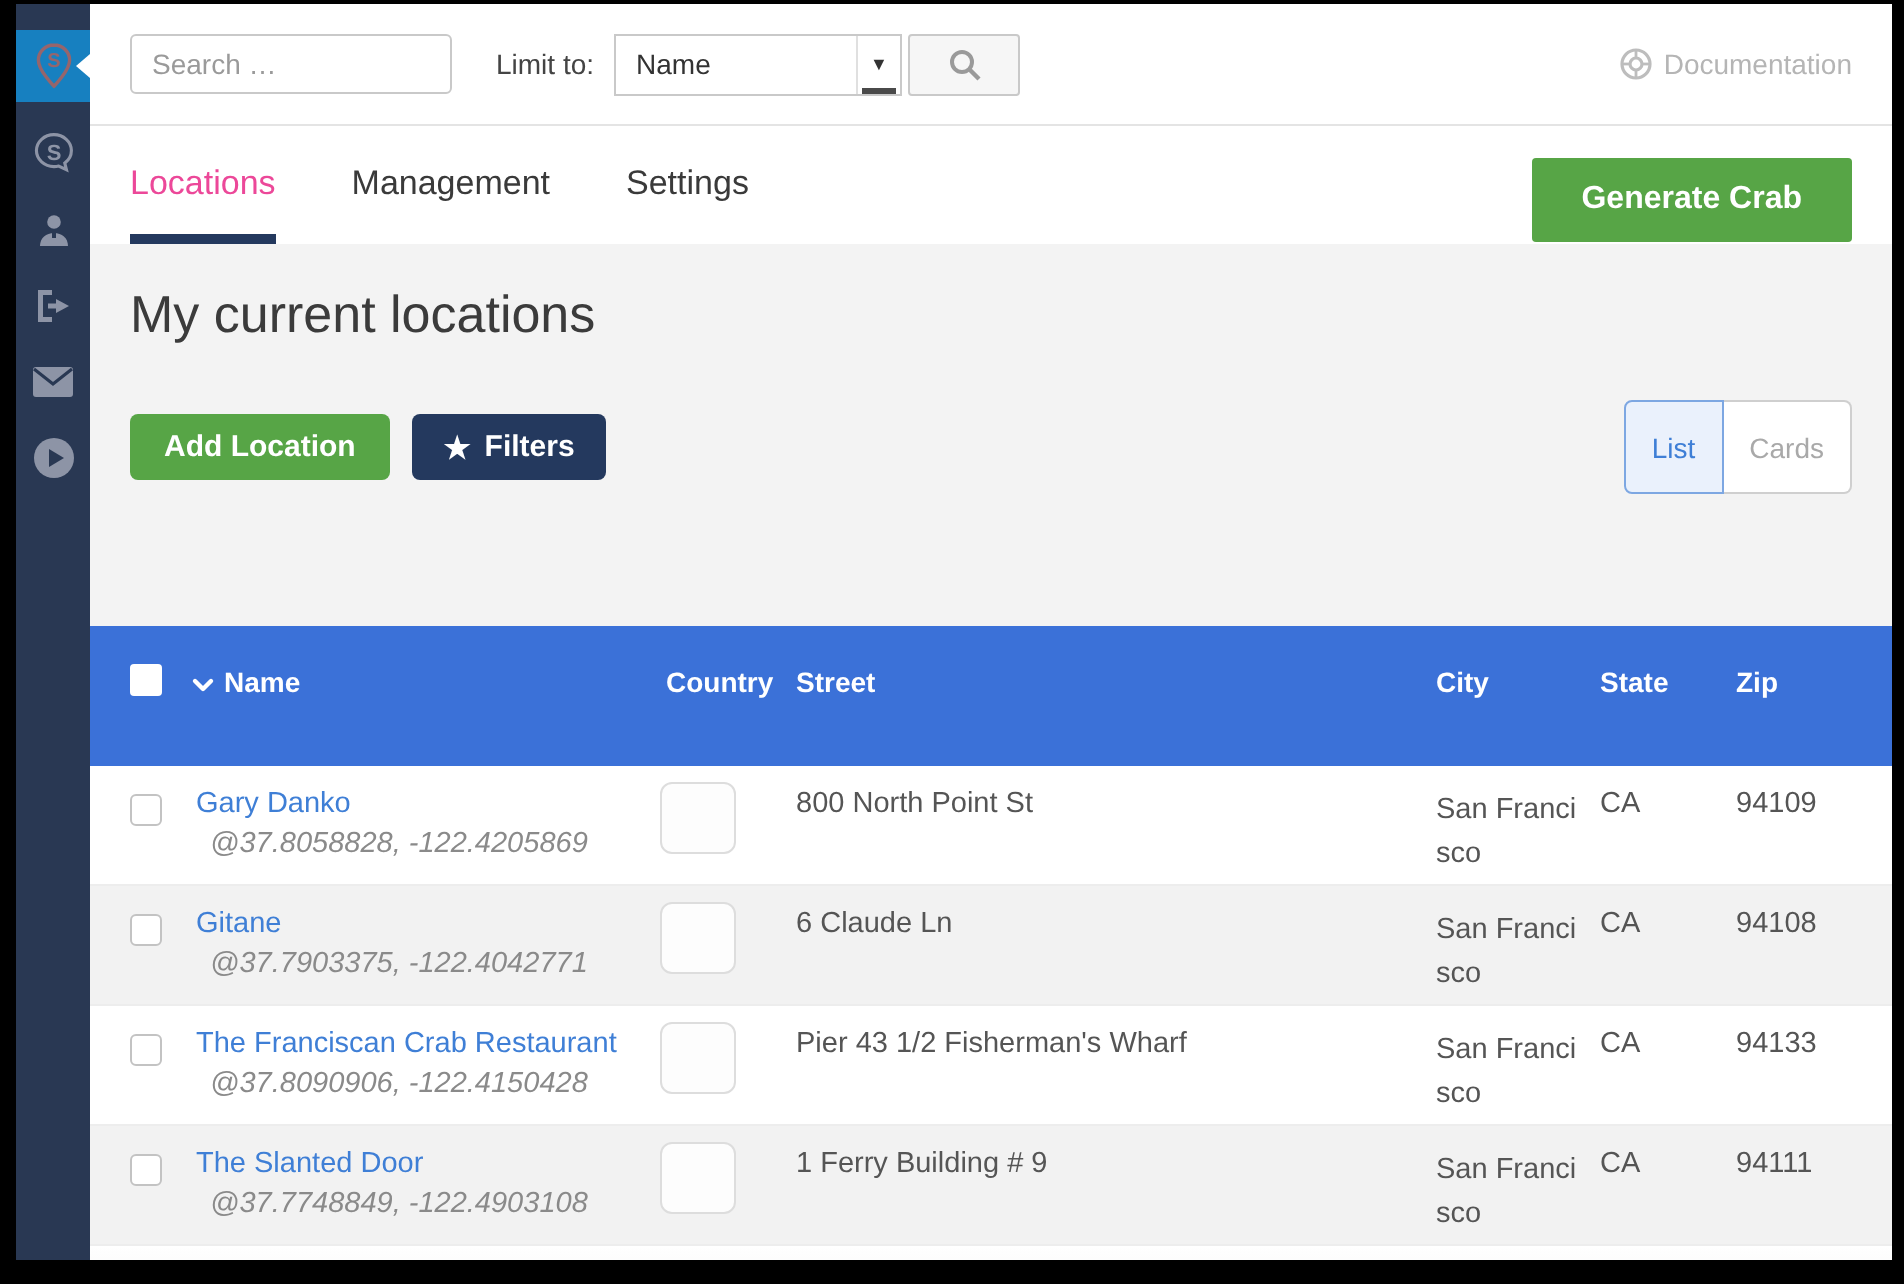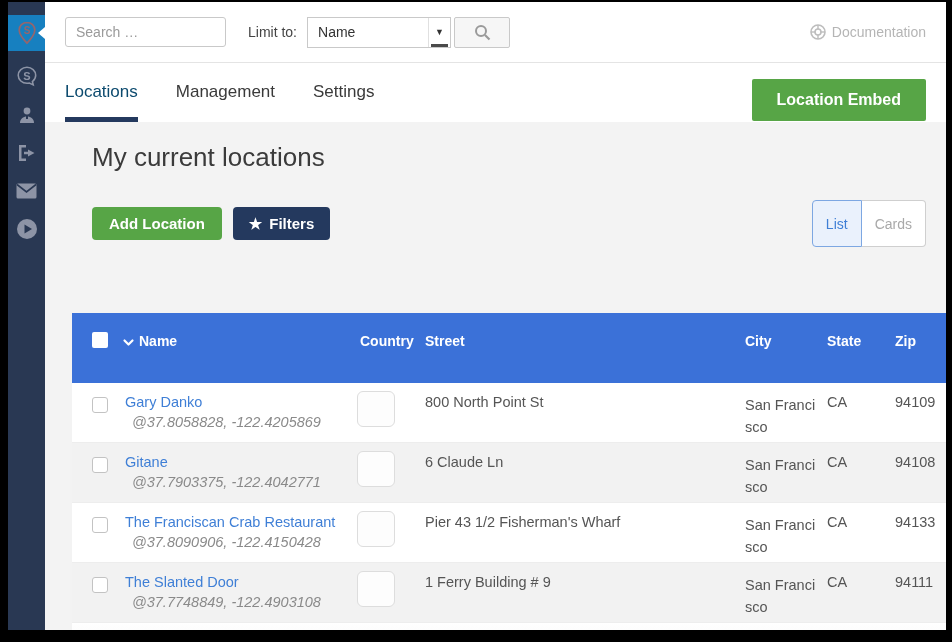--- a/index.html
+++ b/index.html
@@ -24,25 +24,25 @@
   .select { width:144px; height:31px; border:1px solid #c9c9c9; background:#fff; display:flex; align-items:center; position:relative; cursor:pointer; }
   .select .sel-value { flex:1; padding-left:10px; font-size:14px; color:#333; }
   .select .sel-arrow { width:22px; height:100%; border-left:1px solid #e0e0e0; display:flex; align-items:center; justify-content:center; font-size:9px; color:#333; position:relative; }
   .select .sel-arrow::after { content:""; position:absolute; bottom:0; left:2px; right:2px; height:3px; background:#4a4a4a; }
   .search-btn { width:56px; height:31px; margin-left:3px; border:1px solid #c9c9c9; border-radius:2px; background:#f6f6f6; display:flex; align-items:center; justify-content:center; cursor:pointer; }
   .doc-link { margin-left:auto; display:flex; align-items:center; gap:6px; color:#b5b5b5; font-size:14px; cursor:pointer; }
 
   .navrow { height:59px; background:#fff; display:flex; align-items:stretch; padding:0 20px; flex:0 0 59px; }
   .tabs { display:flex; gap:38px; }
   .tab { display:flex; align-items:center; font-size:17px; color:#3a3a3a; border-bottom:5px solid transparent; padding-top:4px; cursor:pointer; }
-  .tab.active { color:#0c4a6e; border-bottom-color:#24395e; }
+  .tab.active { color:#ec4899; border-bottom-color:#24395e; }
   .generate-embed { margin-left:auto; align-self:center; background:#57a546; color:#fff; border:none; font-family:inherit;
       font-size:16px; font-weight:bold; padding:0 25px; height:42px; border-radius:2px; cursor:pointer; margin-top:14px; }
 
-  .content { flex:1; background:#f3f3f3; overflow:hidden;padding-left:27px; }
+  .content { flex:1; background:#f3f3f3; overflow:hidden; }
   .pad { padding:0 20px; }
   .page-title { font-size:26px; font-weight:400; color:#3b3b3b; margin-top:20px; }
   .actions { display:flex; align-items:center; margin-top:27px; }
   .btn-green { background:#57a546; color:#fff; border:none; font-family:inherit; font-size:15px; font-weight:bold;
       padding:0 17px; height:33px; border-radius:4px; cursor:pointer; }
   .btn-navy { background:#24395e; color:#fff; border:none; font-family:inherit; font-size:15px; font-weight:bold;
       padding:0 16px; height:33px; border-radius:4px; margin-left:11px; cursor:pointer; display:flex; align-items:center; gap:7px; }
   .view-toggle { margin-left:auto; display:flex; height:47px; }
   .seg { display:flex; align-items:center; padding:0 13px; font-size:14px; cursor:pointer; }
   .seg-list { color:#3f7fd6; background:#eaf1fc; border:1px solid #7da7e2; border-radius:4px 0 0 4px; }
@@ -146,21 +146,21 @@
         <span>Documentation</span>
       </div>
     </div>
 
     <div class="navrow">
       <div class="tabs">
         <div class="tab active">Locations</div>
         <div class="tab">Management</div>
         <div class="tab">Settings</div>
       </div>
-      <button class="generate-embed">Location Embed</button>
+      <button class="generate-embed">Generate Crab</button>
     </div>
 
     <div class="content">
       <div class="pad">
         <div class="page-title">My current locations</div>
         <div class="actions">
           <button class="btn-green">Add Location</button>
           <button class="btn-navy">
             <span>★</span>
             <span>Filters</span>

